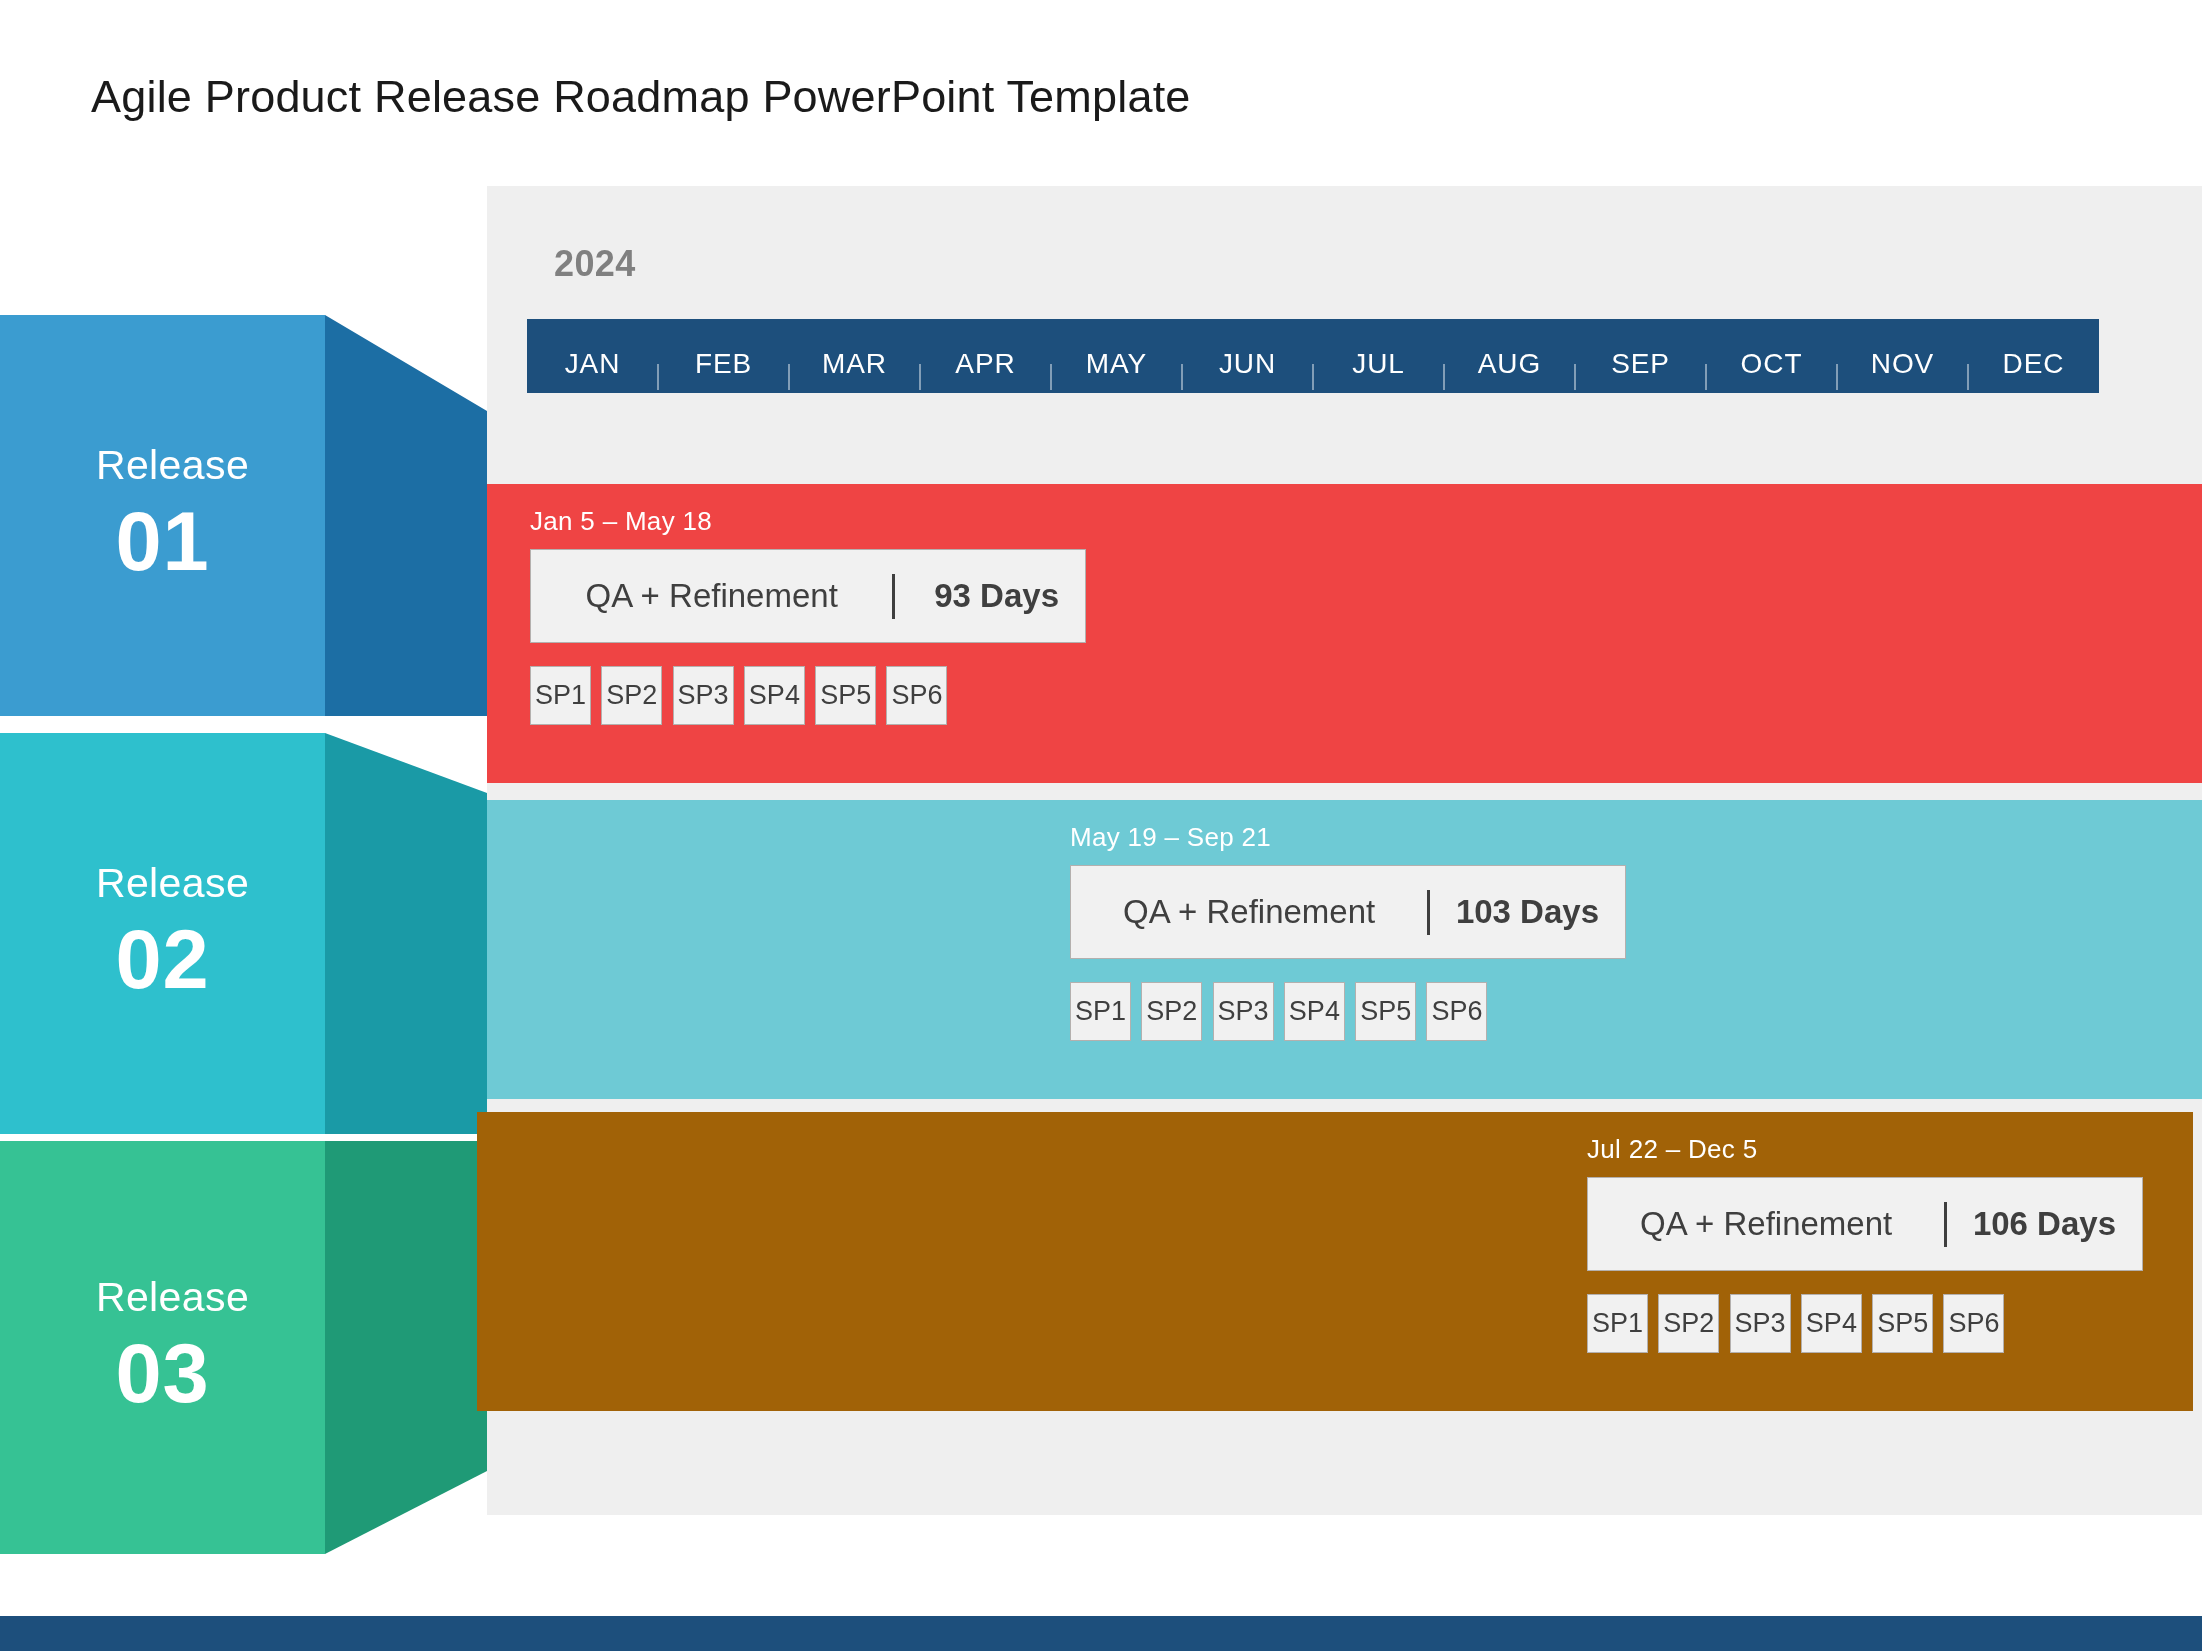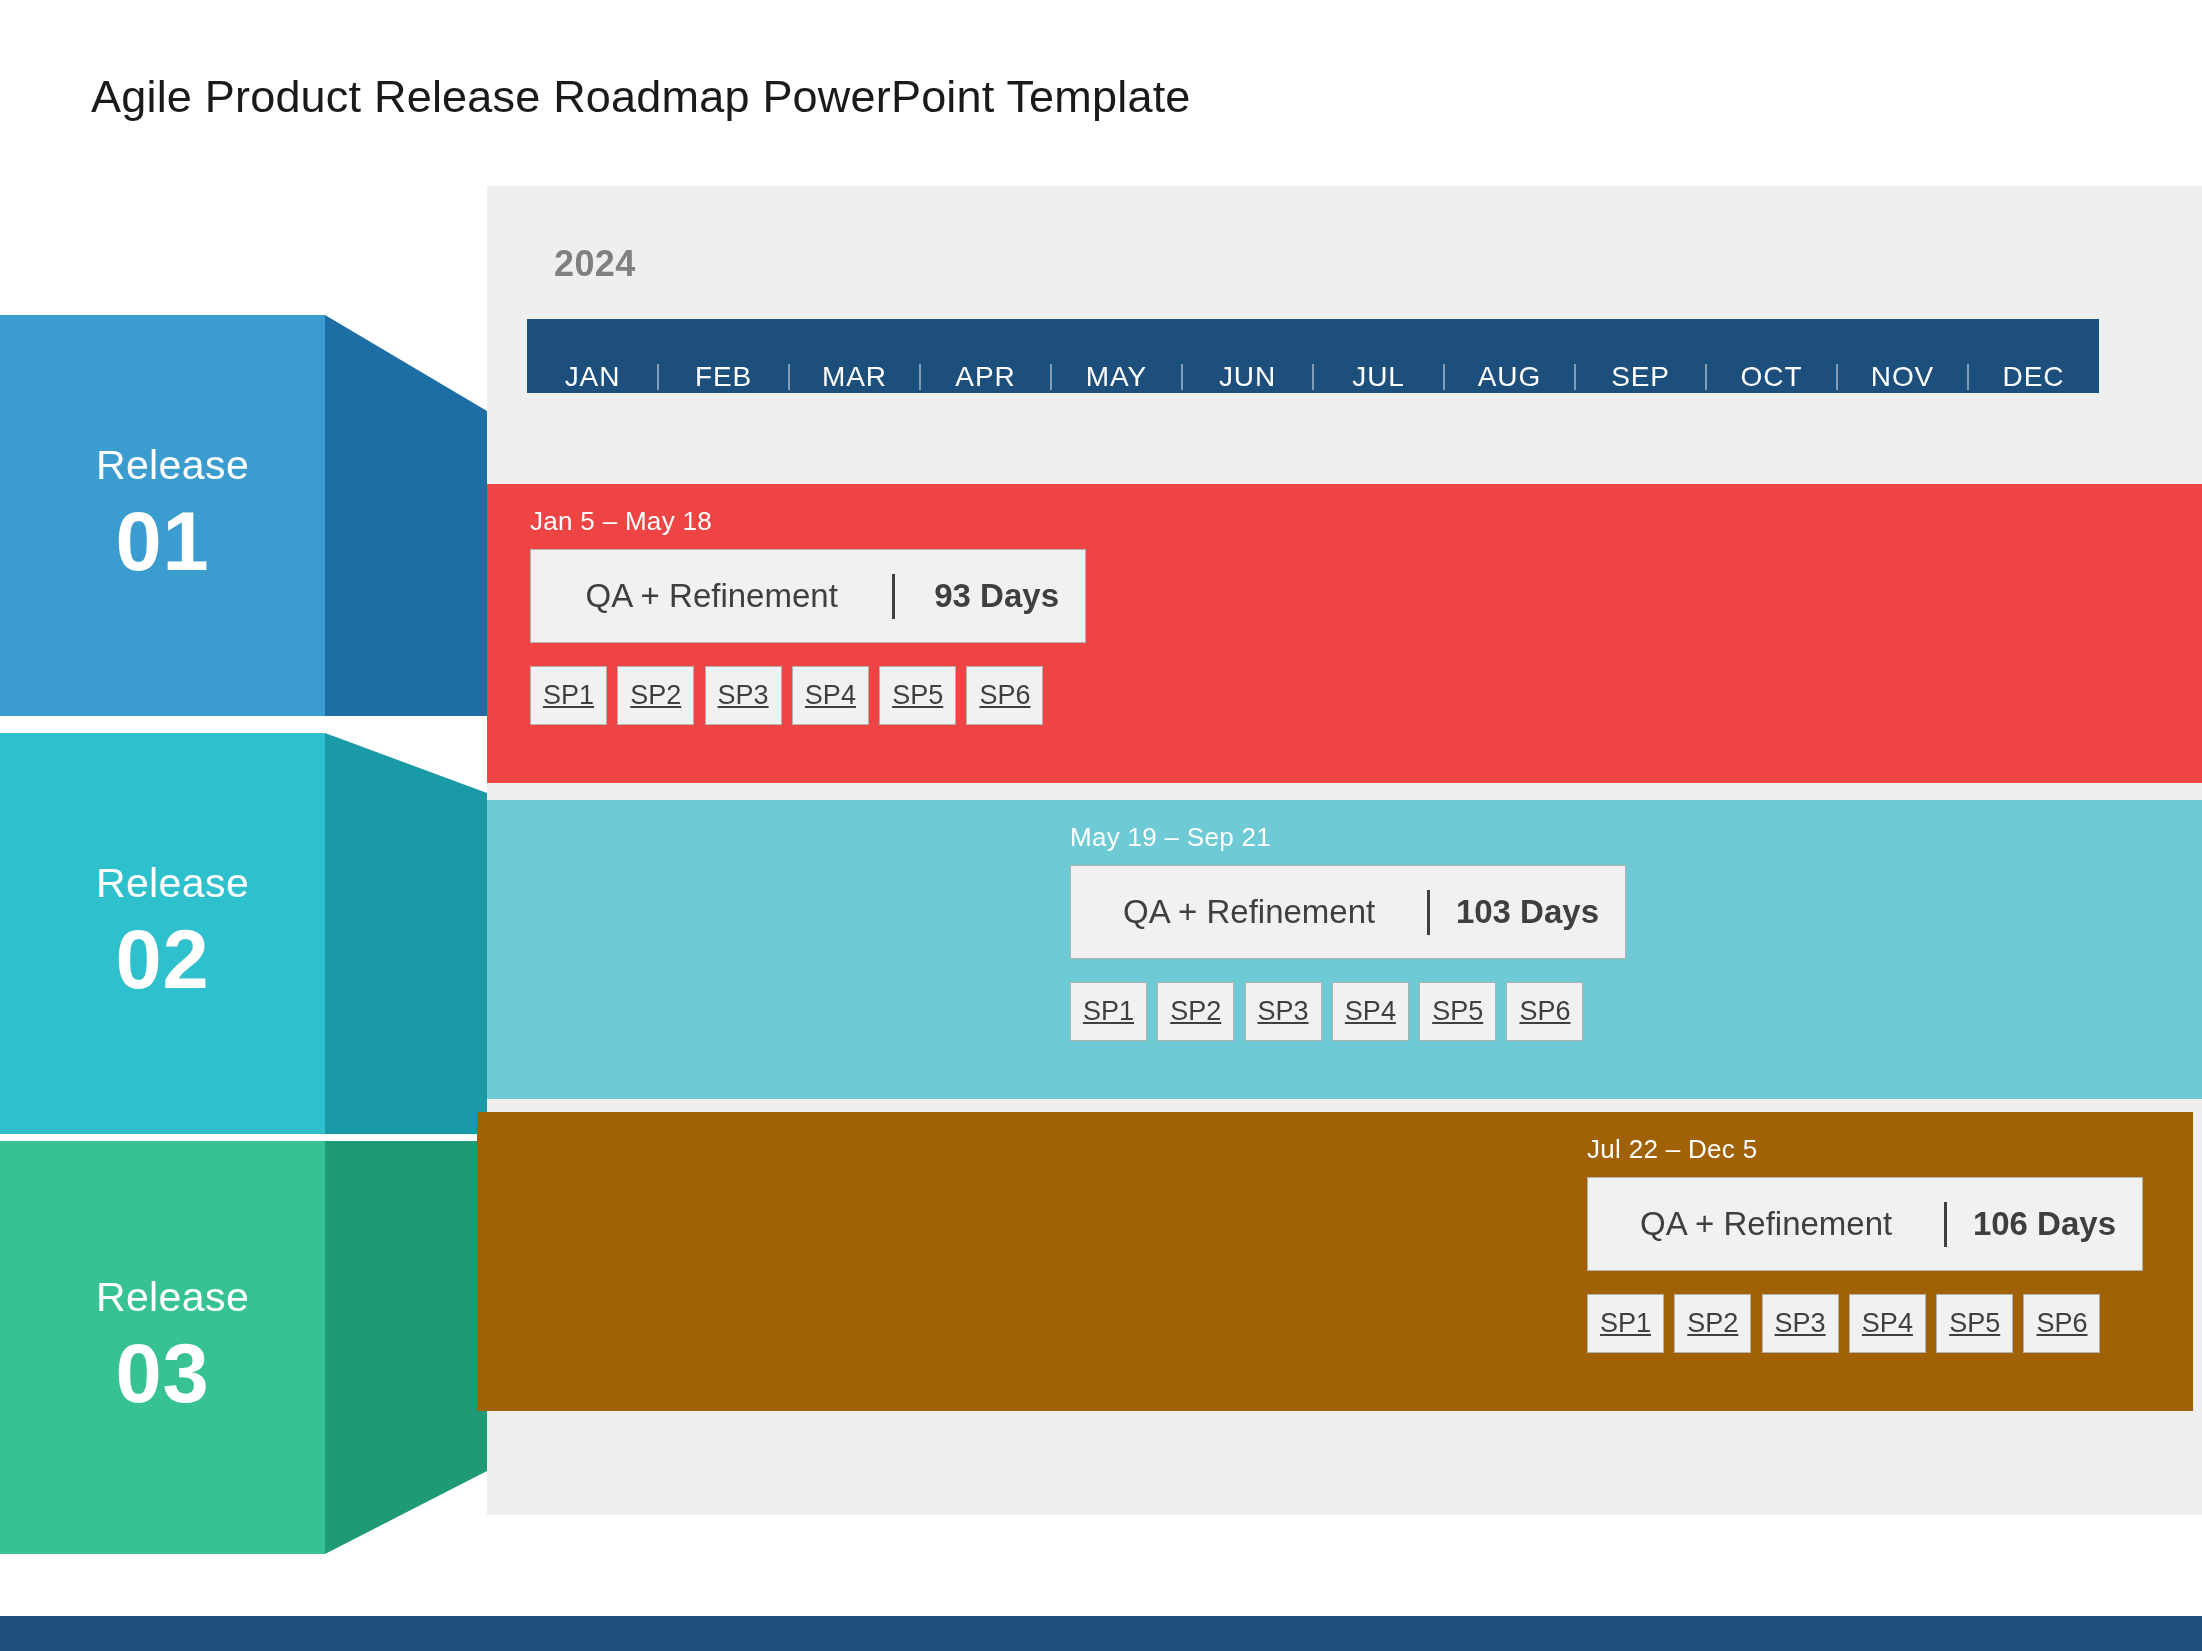--- a/index.html
+++ b/index.html
@@ -55,21 +55,21 @@
     top: 319px;
     width: 1572px;
     height: 74px;
     background: #1d4f7c;
     display: flex;
   }
   .month-cell {
     flex: 1 1 0;
     position: relative;
     display: flex;
-    align-items: flex-end;
+    align-items: center;
     justify-content: center;
     color: #ffffff;
     font-size: 28px;
     letter-spacing: 0.9px;
     padding-top: 15.5px;
     box-sizing: border-box;
   }
   .month-cell .tick {
     position: absolute;
     right: -0.9px;
@@ -158,32 +158,31 @@
     color: #3f3f3f;
     white-space: nowrap;
     padding: 0 26px;
     min-width: 138px;
   }
   .sp-row {
     position: absolute;
     display: flex;
   }
   .sp-chip {
-    width: 77px;
+    width: 61px;
     height: 59px;
     background: #f1f1f1;
     border: 1.7px solid #b4b0ae;
     box-sizing: border-box;
     display: flex;
     align-items: center;
     justify-content: center;
     font-size: 27px;
     color: #3f3f3f;
     margin-right: 10.3px;
-    text-decoration: underline;
   }
   .sp-chip:last-child { margin-right: 0; }
 
   
   #footer-strip {
     position: absolute;
     left: 0;
     bottom: 0;
     width: 2203px;
     height: 36px;

